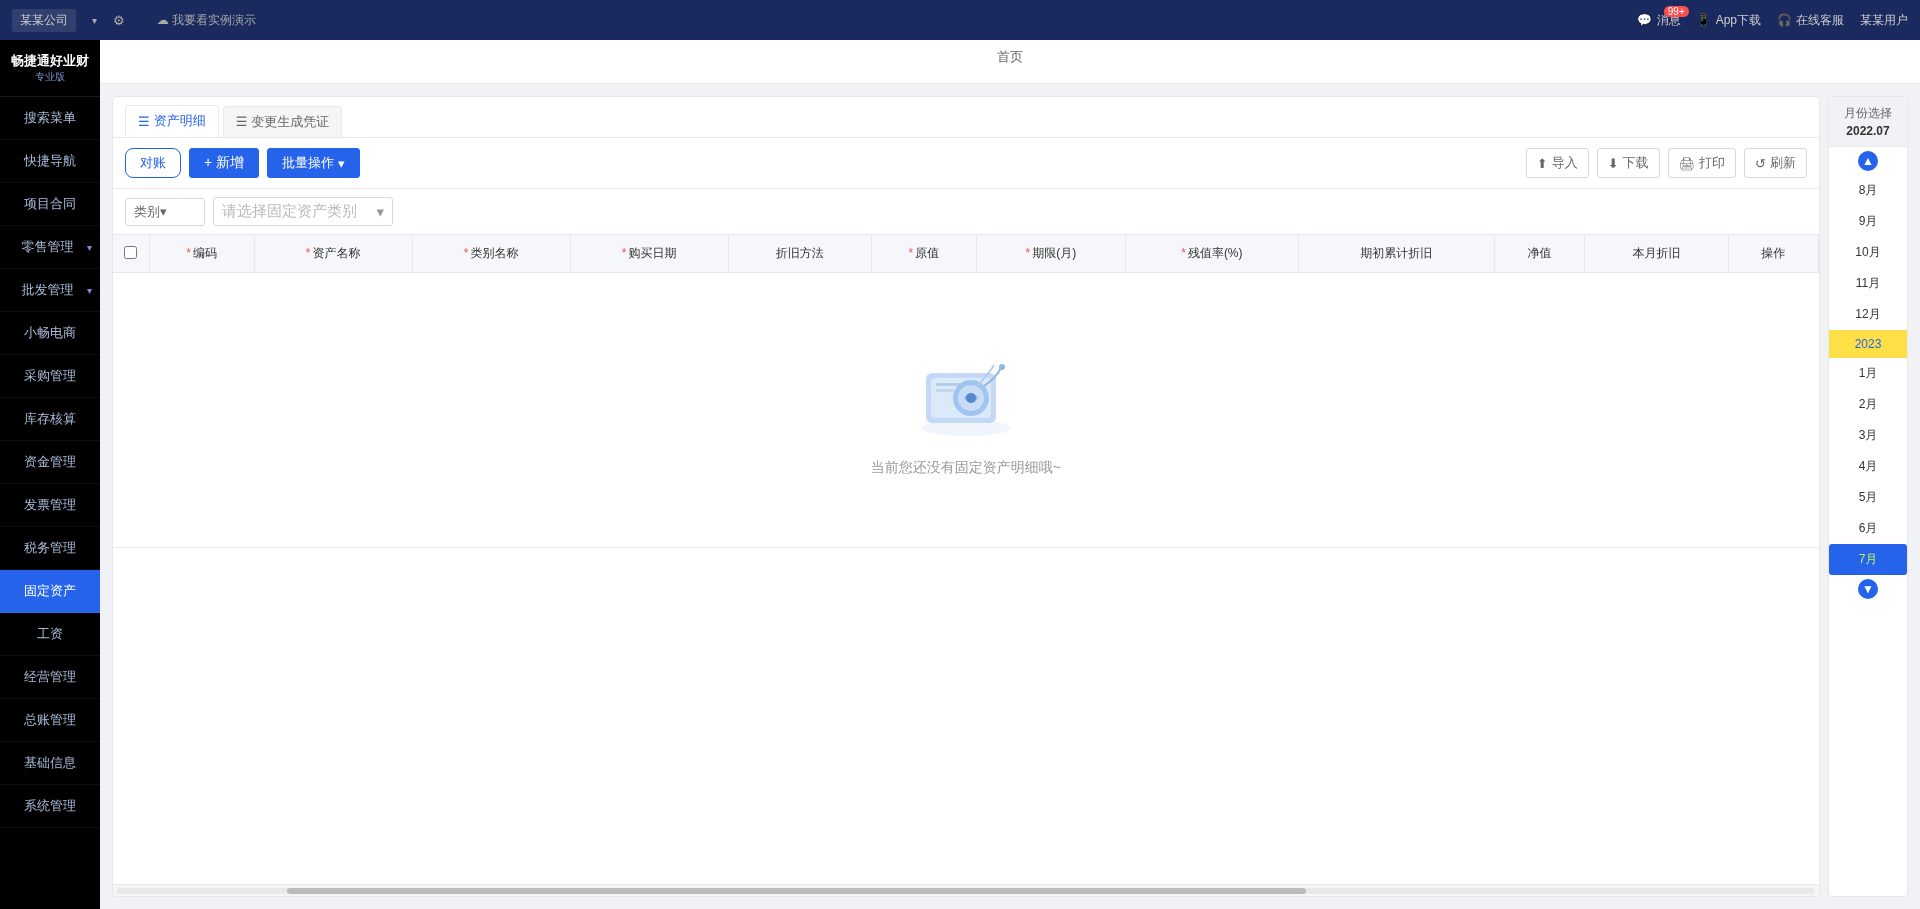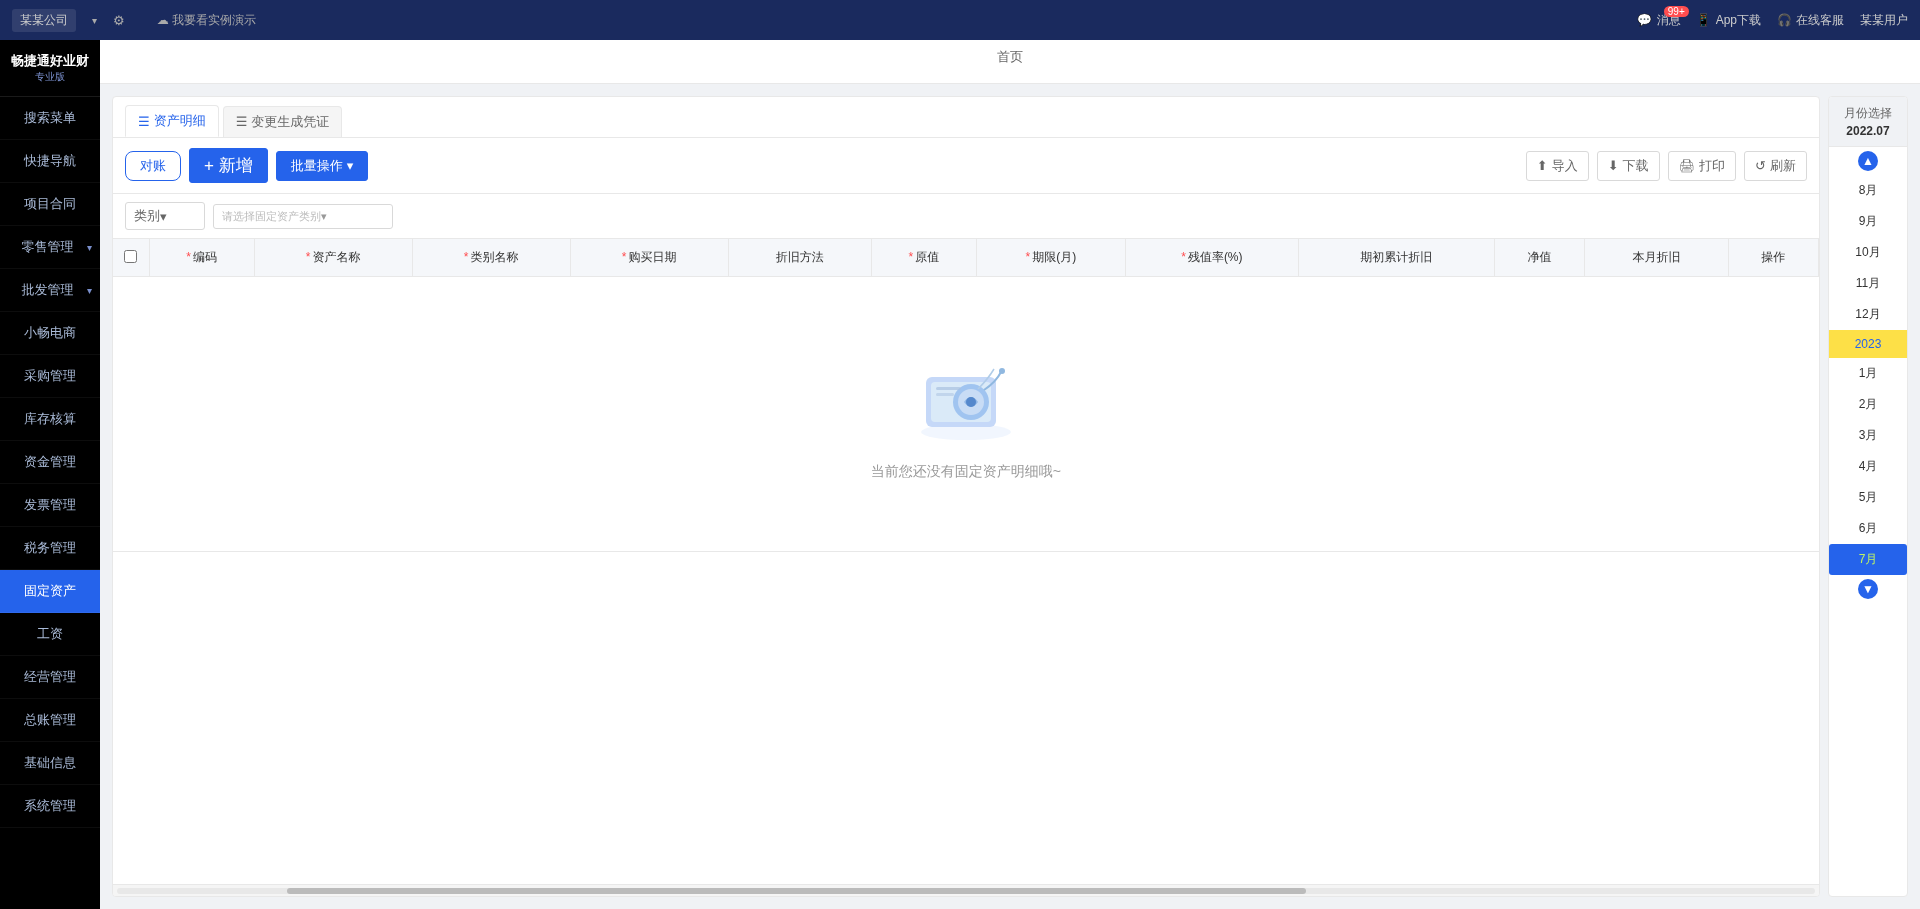--- a/index.html
+++ b/index.html
@@ -150,21 +150,21 @@
       cursor: pointer;
       font-size: 13px;
     }
     .btn-add {
       background: #2563eb;
       border: 1px solid #2563eb;
       color: #fff;
       padding: 5px 14px;
       border-radius: 3px;
       cursor: pointer;
-      font-size: 17px;
+      font-size: 14px;
       display: flex;
       align-items: center;
       gap: 4px;
     }
     .btn-batch {
       background: #2563eb;
       border: 1px solid #2563eb;
       color: #fff;
       padding: 5px 14px;
       border-radius: 3px;
@@ -205,26 +205,26 @@
       font-size: 13px;
       color: #666;
       background: #fff;
       min-width: 80px;
     }
     .filter-select-wide {
       min-width: 180px;
       border: 1px solid #d9d9d9;
       border-radius: 3px;
       padding: 4px 8px;
-      font-size: 11px;
+      font-size: 15px;
       color: #999;
       background: #fff;
       display: flex;
       align-items: center;
-      justify-content: flex-start;
+      justify-content: space-between;
       cursor: pointer;
     }
 
     
     .table-wrapper { flex: 1; overflow: auto; }
     table { width: 100%; border-collapse: collapse; font-size: 12px; }
     thead tr { background: #f5f7fa; }
     th {
       padding: 10px 8px;
       text-align: center;

